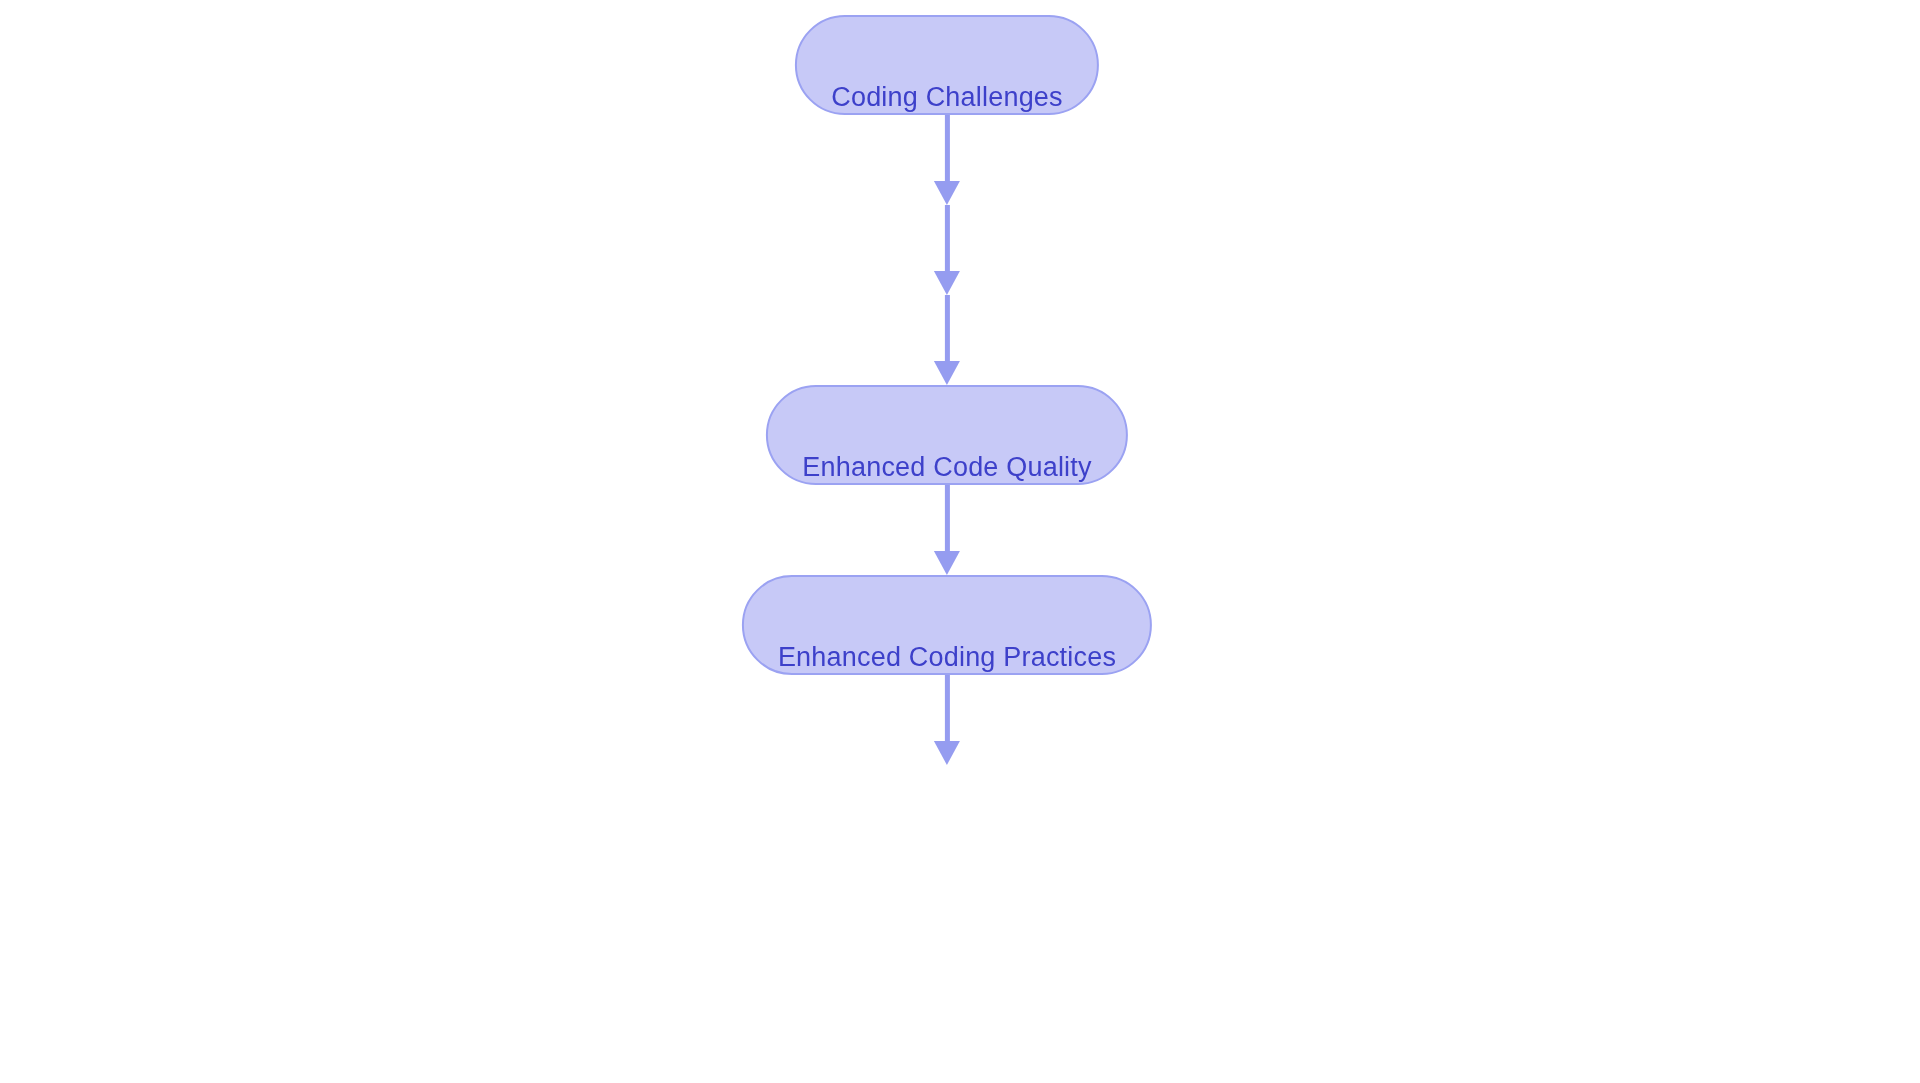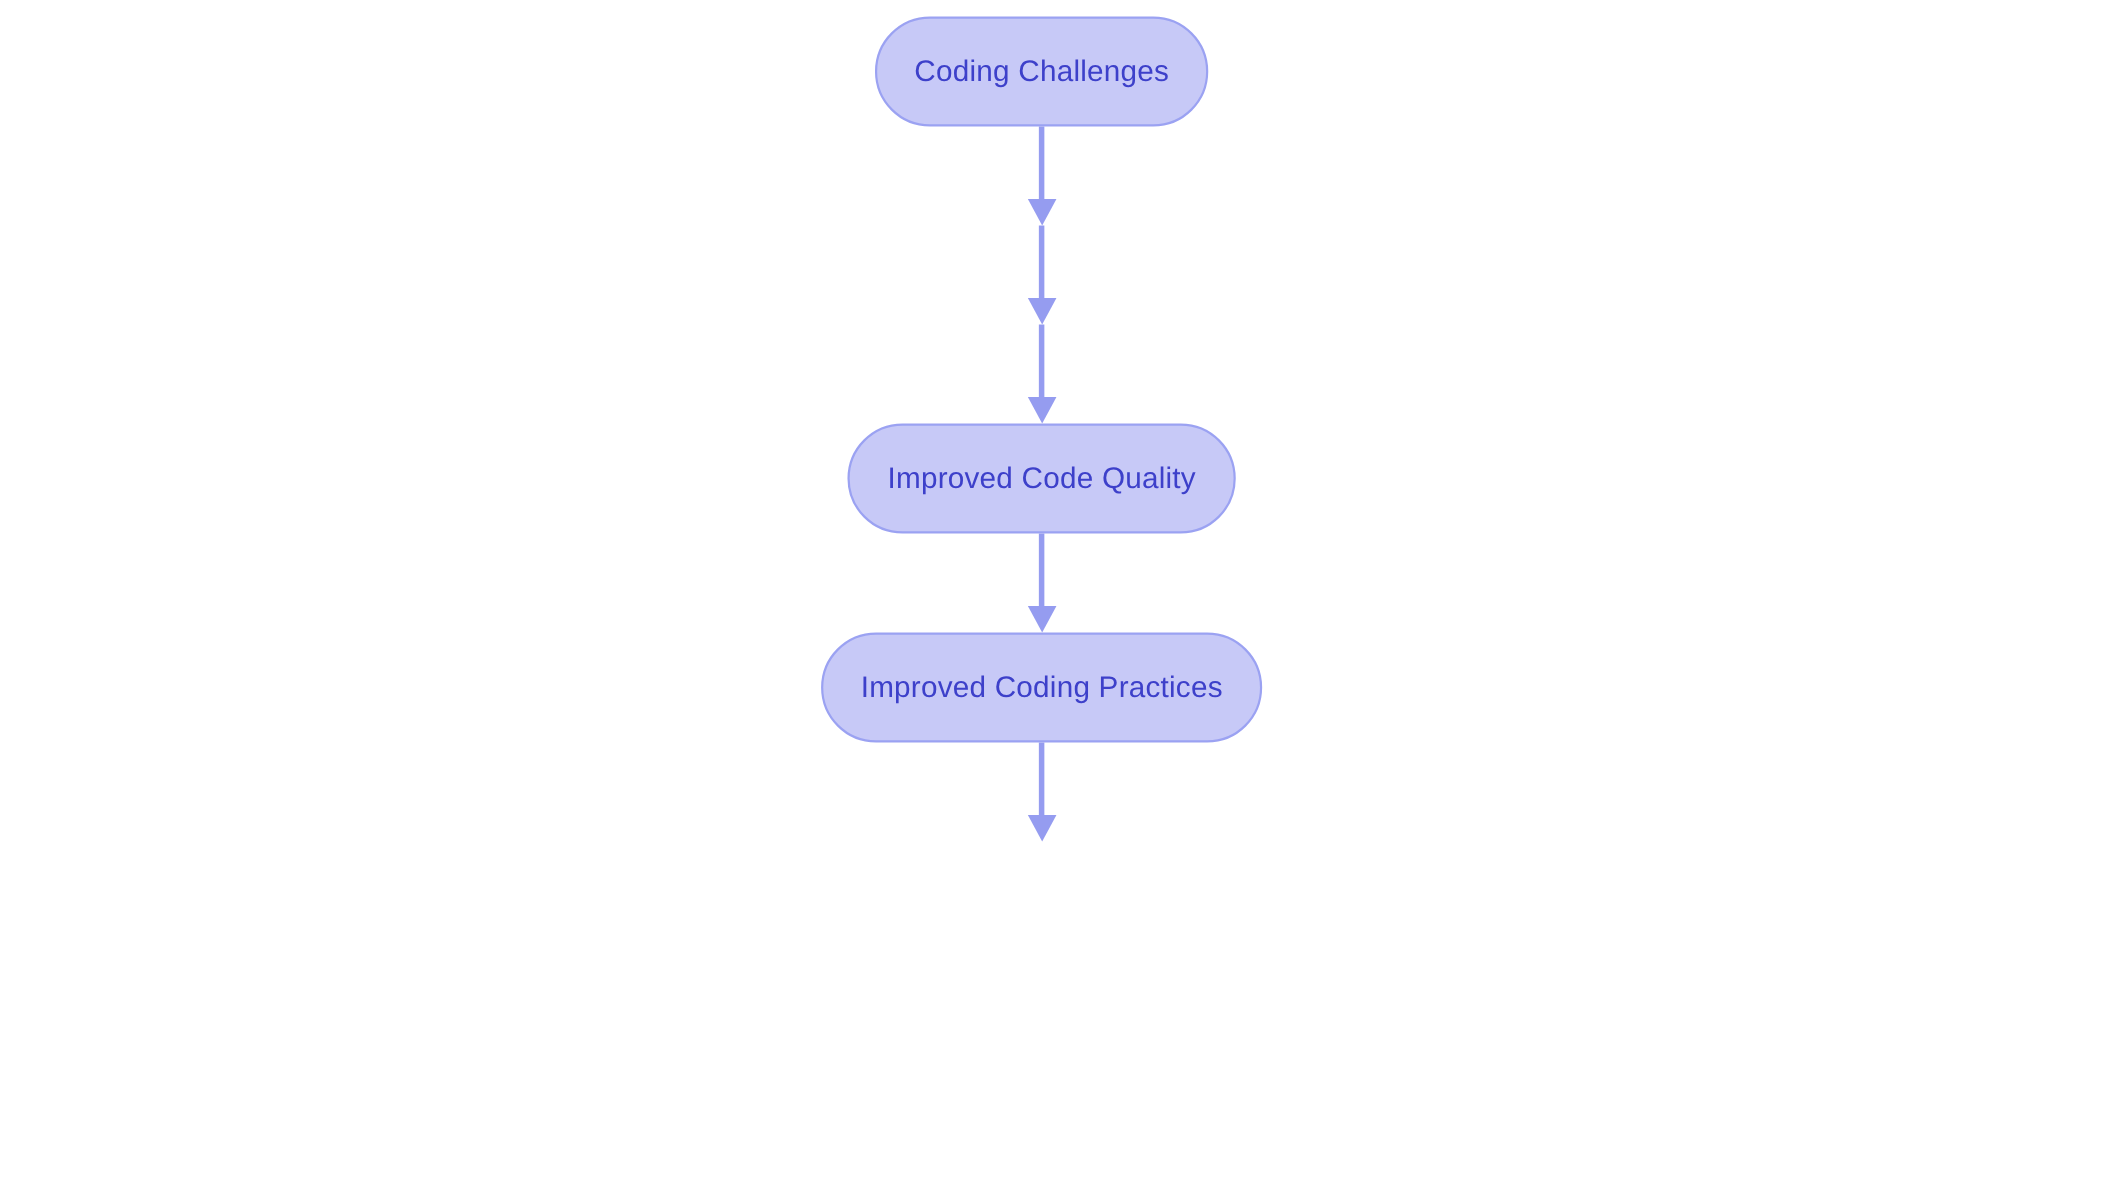--- a/index.html
+++ b/index.html
@@ -27,21 +27,21 @@
     align-items: center;
   }
   .flow-node {
     box-sizing: border-box;
     height: 100px;
     padding: 0 34px;
     border-radius: 50px;
     background: #c7c9f7;
     border: 2px solid #9ba2f2;
     display: flex;
-    align-items: center;
+    align-items: flex-end;
     justify-content: center;
     white-space: nowrap;
     font-size: 27px;
     letter-spacing: 0.2px;
     color: #3d40ca;
   }
   .flow-arrow {
     display: flex;
     flex-direction: column;
     align-items: center;
@@ -81,30 +81,30 @@
       <div class="arrow-head"></div>
     </div>
 
 
     <div class="flow-arrow">
       <div class="arrow-line"></div>
       <div class="arrow-head"></div>
     </div>
 
     <div class="flow-node">
-      <span>Improved Code Quality</span>
+      <span>Enhanced Code Quality</span>
     </div>
 
     <div class="flow-arrow">
       <div class="arrow-line"></div>
       <div class="arrow-head"></div>
     </div>
 
     <div class="flow-node">
-      <span>Improved Coding Practices</span>
+      <span>Enhanced Coding Practices</span>
     </div>
 
     <div class="flow-arrow">
       <div class="arrow-line"></div>
       <div class="arrow-head"></div>
     </div>
 
 
   </div>
 </div>

